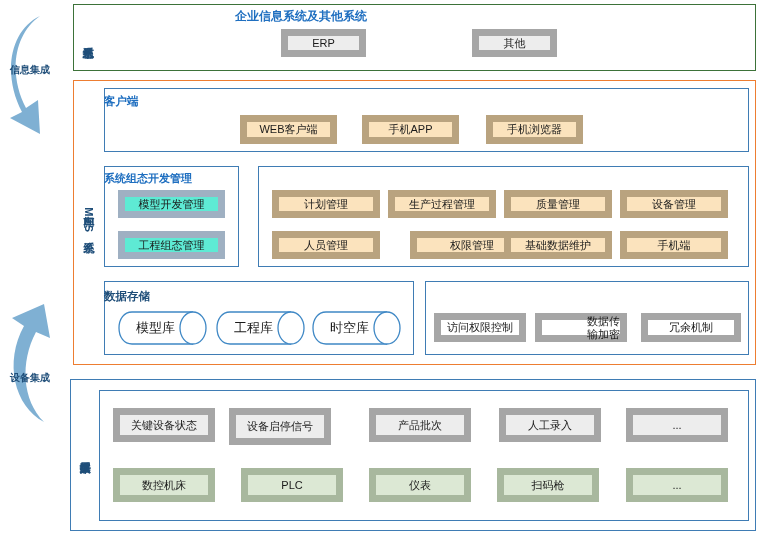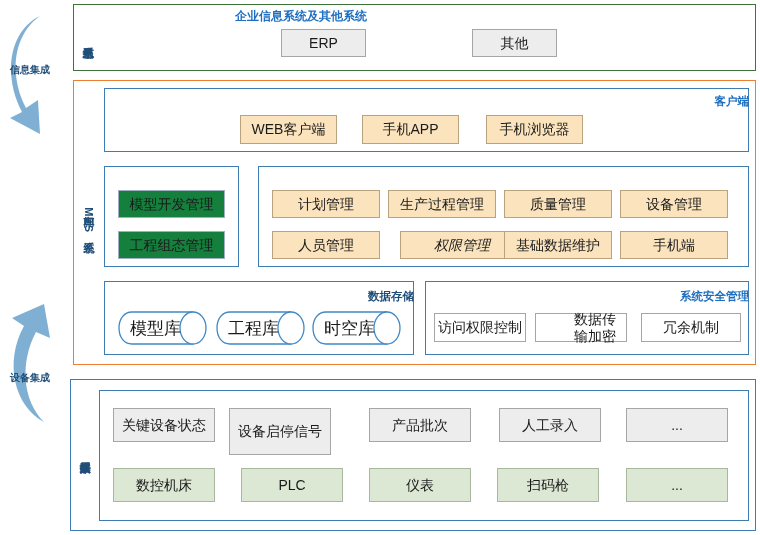--- a/index.html
+++ b/index.html
@@ -28,51 +28,51 @@
   }
   .vlabel span{display:block;}
 
   
   .panel{
     position:absolute;box-sizing:border-box;
     border:1.4px solid #3f7cb4;background:#ffffff;
   }
   .panel-title{
     position:absolute;left:0;right:0;
-    text-align:right;color:#1F6FC0;font-weight:bold;font-size:11.5px;
+    text-align:left;color:#1F6FC0;font-weight:bold;font-size:11.5px;
   }
   .panel-title.dark{color:#1F4E79;}
 
   
   .node{
     position:absolute;box-sizing:border-box;
     display:flex;align-items:center;justify-content:center;
-    font-size:14px;color:#1a1a1a;text-align:left;
-    border:1px solid #f97316;
+    font-size:11px;color:#1a1a1a;text-align:right;
+    border:7px solid #f97316;
     line-height:1.15;
   }
   .n-grey{background:#EDEDED;border-color:#a6a6a6;}
   .n-cream{background:#FBE3BD;border-color:#b9a37f;}
-  .n-bluegrey{background:#15803d;border-color:#9fb0c2;}
+  .n-bluegrey{background:#5eead4;border-color:#9fb0c2;}
   .n-green{background:#DCE8D4;border-color:#a8b89e;}
   .n-white{background:#ffffff;border-color:#a6a6a6;}
 
   
   .banner-title{
     position:absolute;text-align:center;
     color:#1F6FC0;font-weight:bold;font-size:12px;
   }
 
   
   .cyl{position:absolute;}
   .cyl svg{position:absolute;left:0;top:0;}
   .cyl .cyl-text{
     position:absolute;left:0;right:14px;top:0;bottom:0;
     display:flex;align-items:center;justify-content:center;
-    font-size:17px;color:#1a1a1a;
+    font-size:13px;color:#1a1a1a;
   }
 
   
   .arrow-wrap{position:absolute;}
   .arrow-label{
     position:absolute;color:#1F4E79;font-weight:bold;font-size:10px;
     white-space:nowrap;
   }
 </style>
 </head>
@@ -126,20 +126,21 @@
     <span>WEB客户端</span>
   </div>
   <div class="node n-cream" style="left:362px;top:115px;width:97px;height:29px;">
     <span>手机APP</span>
   </div>
   <div class="node n-cream" style="left:486px;top:115px;width:97px;height:29px;">
     <span>手机浏览器</span>
   </div>
 
   <div class="panel" style="left:104px;top:166px;width:135px;height:101px;"></div>
+  <div class="panel-title" style="left:104px;top:171px;width:135px;font-size:11px;">系统组态开发管理</div>
 
   <div class="node n-bluegrey" style="left:118px;top:190px;width:107px;height:28px;">
     <span>模型开发管理</span>
   </div>
   <div class="node n-bluegrey" style="left:118px;top:231px;width:107px;height:28px;">
     <span>工程组态管理</span>
   </div>
 
   <div class="panel" style="left:258px;top:166px;width:491px;height:101px;"></div>
 
@@ -152,21 +153,21 @@
   <div class="node n-cream" style="left:504px;top:190px;width:108px;height:28px;">
     <span>质量管理</span>
   </div>
   <div class="node n-cream" style="left:620px;top:190px;width:108px;height:28px;">
     <span>设备管理</span>
   </div>
 
   <div class="node n-cream" style="left:272px;top:231px;width:108px;height:28px;">
     <span>人员管理</span>
   </div>
-  <div class="node n-cream" style="left:400px;top:231px;width:124px;height:28px;font-style:italic;">
+  <div class="node n-cream" style="left:410px;top:231px;width:124px;height:28px;">
     <span>权限管理</span>
   </div>
   <div class="node n-cream" style="left:504px;top:231px;width:108px;height:28px;">
     <span>基础数据维护</span>
   </div>
   <div class="node n-cream" style="left:620px;top:231px;width:108px;height:28px;">
     <span>手机端</span>
   </div>
 
   <div class="panel" style="left:104px;top:281px;width:310px;height:74px;"></div>
@@ -196,21 +197,20 @@
     <svg width="91" height="34" viewBox="0 0 91 34">
       <path d="M76,1 L15,1 C7,1 2,8 2,17 C2,26 7,33 15,33 L76,33" fill="#ffffff" stroke="#3f88c5" stroke-width="1.3" stroke-linejoin="round"></path>
       <ellipse cx="76" cy="17" rx="13" ry="16" fill="#ffffff" stroke="#3f88c5" stroke-width="1.3"></ellipse>
     </svg>
     <div class="cyl-text">
       <span>时空库</span>
     </div>
   </div>
 
   <div class="panel" style="left:425px;top:281px;width:324px;height:74px;"></div>
-  <div class="panel-title" style="left:425px;top:289px;width:324px;">系统安全管理</div>
 
   <div class="node n-white" style="left:434px;top:313px;width:92px;height:29px;">
     <span>访问权限控制</span>
   </div>
   <div class="node n-white" style="left:535px;top:313px;width:92px;height:29px;padding-left:38px;">
     <span>数据传输加密</span>
   </div>
   <div class="node n-white" style="left:641px;top:313px;width:100px;height:29px;">
     <span>冗余机制</span>
   </div>
@@ -219,21 +219,21 @@
 
   <div class="vlabel" style="left:73px;top:398px;width:24px;height:110px;">
     <span style="writing-mode:vertical-rl;text-orientation:upright;">数据采集层</span>
   </div>
 
   <div class="panel" style="left:99px;top:390px;width:650px;height:131px;"></div>
 
   <div class="node n-grey" style="left:113px;top:408px;width:102px;height:34px;">
     <span>关键设备状态</span>
   </div>
-  <div class="node n-grey" style="left:229px;top:408px;width:102px;height:47px;">
+  <div class="node n-grey" style="left:229px;top:408px;width:102px;height:37px;">
     <span>设备启停信号</span>
   </div>
   <div class="node n-grey" style="left:369px;top:408px;width:102px;height:34px;">
     <span>产品批次</span>
   </div>
   <div class="node n-grey" style="left:499px;top:408px;width:102px;height:34px;">
     <span>人工录入</span>
   </div>
   <div class="node n-grey" style="left:626px;top:408px;width:102px;height:34px;">
     <span>...</span>

